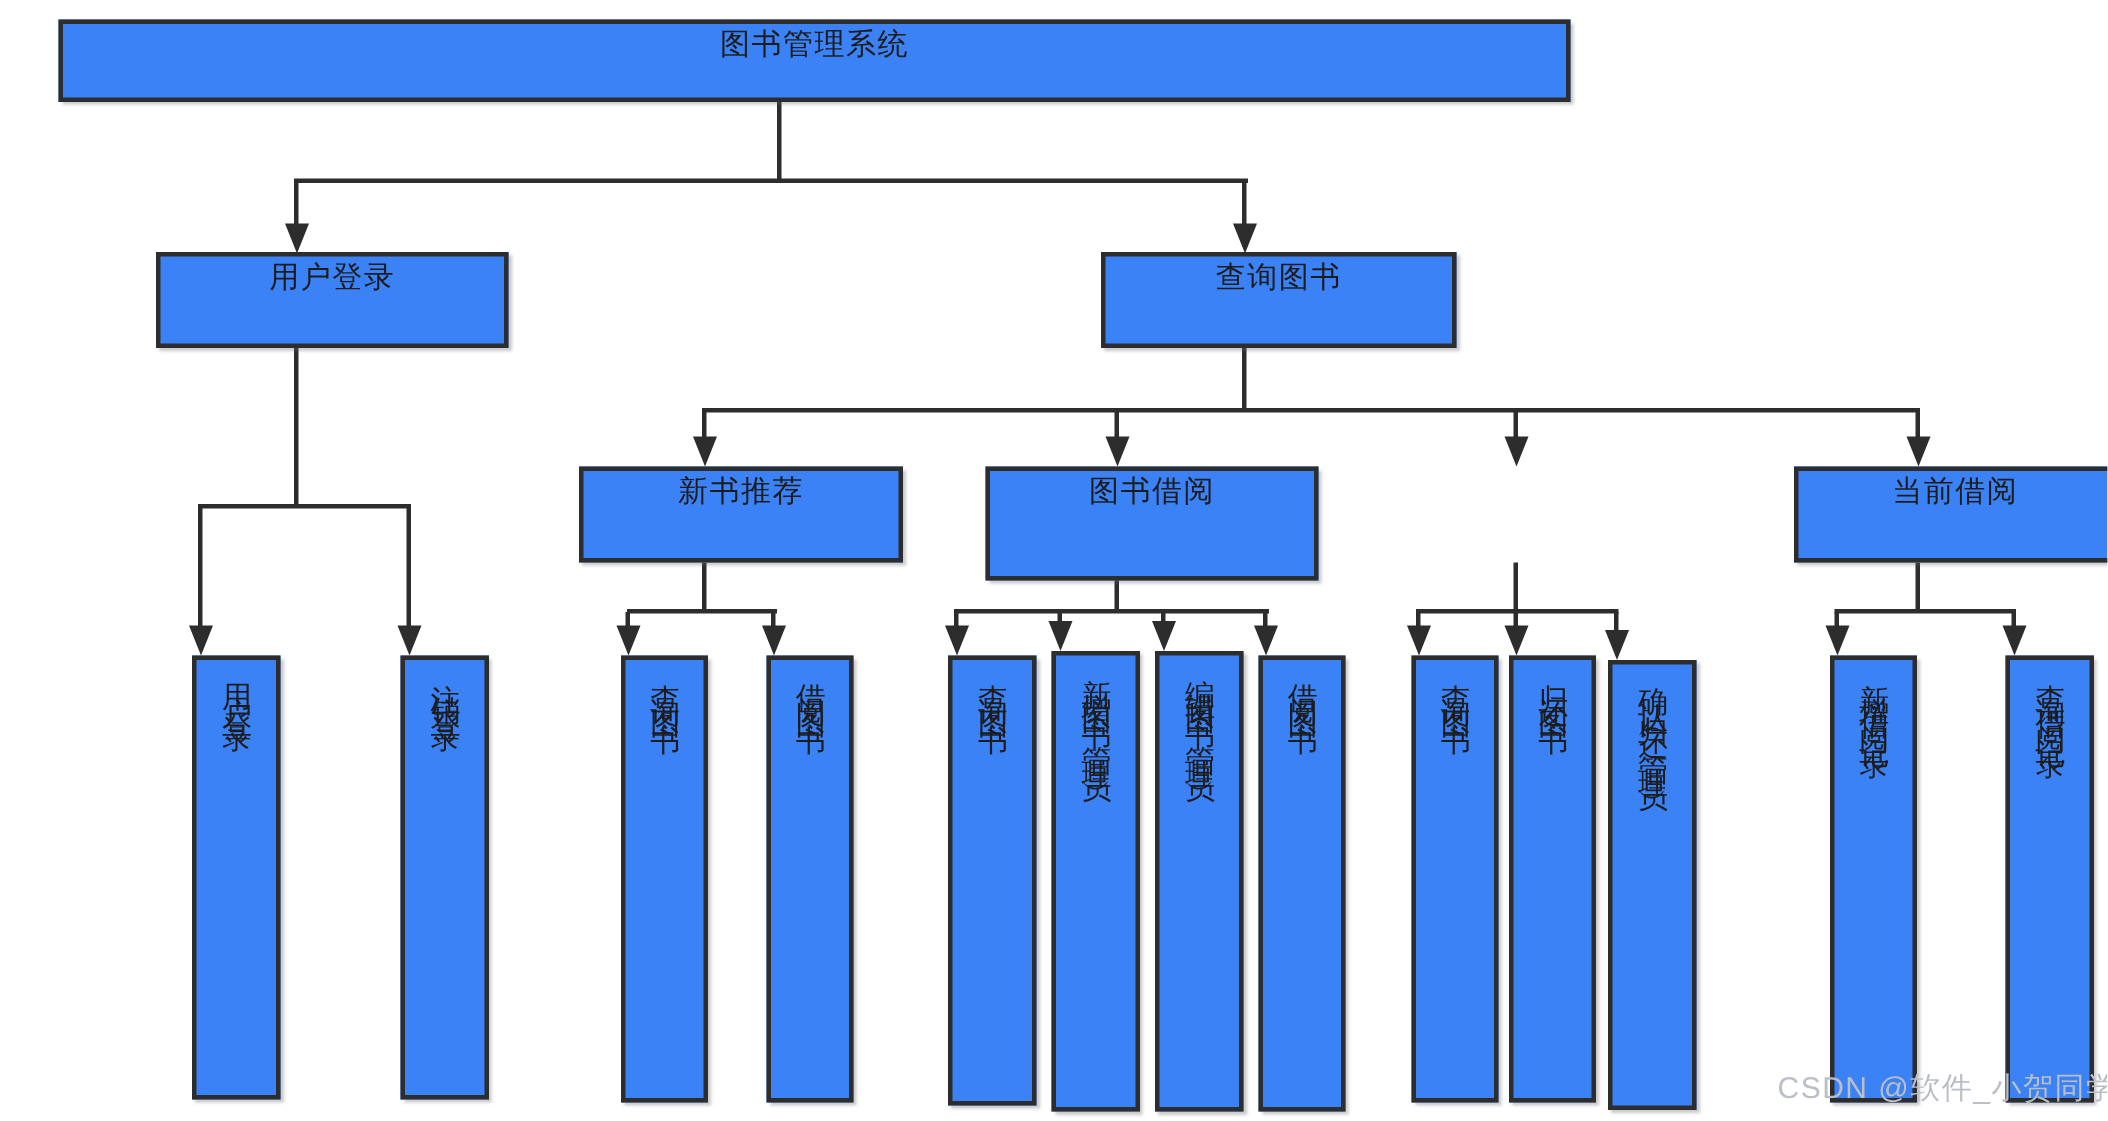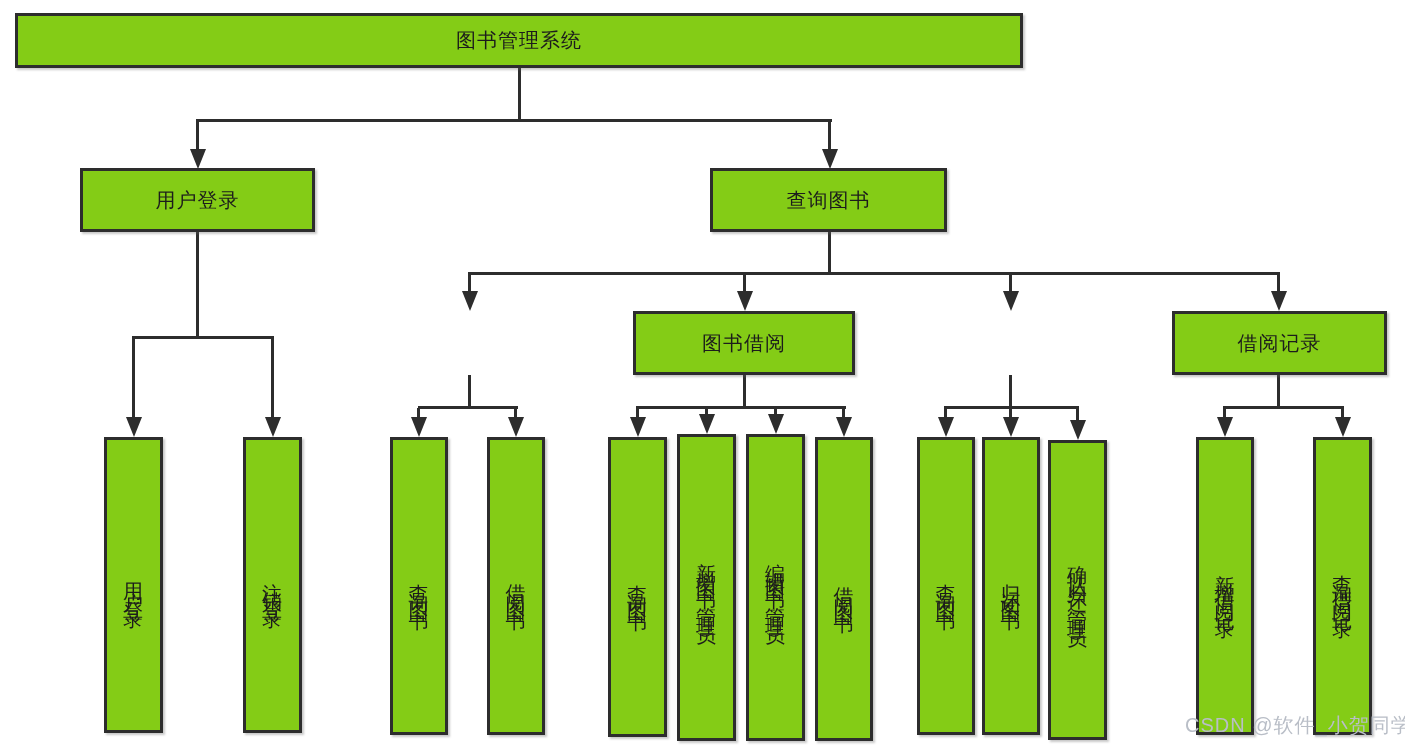--- a/index.html
+++ b/index.html
@@ -1,23 +1,23 @@
 <!DOCTYPE html>
 <html><head>
 <meta charset="utf-8">
 <style>
   html,body{margin:0;padding:0;background:#ffffff;}
   .stage{
     position:relative;width:1405px;height:747px;background:#ffffff;
     font-family:"Liberation Sans","DejaVu Sans",sans-serif;overflow:hidden;
   }
   .box{
-    position:absolute;box-sizing:border-box;background:#84cc16;
-    border:3px solid #2d2d2d;display:flex;align-items:center;justify-content:center;
-    box-shadow:2px 2px 2px rgba(100,100,100,.35);color:#1c1c1c;z-index:2;
+    position:absolute;box-sizing:border-box;background:#3b82f6;
+    border:3px solid #2d2d2d;display:flex;justify-content:center;
+    box-shadow:2px 2px 2px rgba(100,100,100,.35);color:#1c1c1c;z-index:2;margin-left:24px;
   }
   .box .lbl{font-size:20px;font-weight:500;letter-spacing:1px;white-space:nowrap;}
   .box.v .lbl{
     writing-mode:vertical-rl;text-orientation:mixed;
     letter-spacing:9px;line-height:1;font-size:20px;
   }
   .ln{position:absolute;background:#2d2d2d;z-index:1;}
   .ar{
     position:absolute;width:0;height:0;z-index:1;
     border-left:8px solid transparent;border-right:8px solid transparent;
@@ -37,25 +37,28 @@
     <span class="lbl">图书管理系统</span>
   </div>
 
   <div class="box" style="left:80px;top:168px;width:235px;height:64px">
     <span class="lbl">用户登录</span>
   </div>
   <div class="box" style="left:710px;top:168px;width:237px;height:64px">
     <span class="lbl">查询图书</span>
   </div>
 
-  <div class="box" style="left:633px;top:311px;width:222px;height:64px">
+  <div class="box" style="left:362px;top:311px;width:216px;height:64px">
+    <span class="lbl">新书推荐</span>
+  </div>
+  <div class="box" style="left:633px;top:311px;width:222px;height:76px">
     <span class="lbl">图书借阅</span>
   </div>
   <div class="box" style="left:1172px;top:311px;width:215px;height:64px">
-    <span class="lbl">借阅记录</span>
+    <span class="lbl">当前借阅</span>
   </div>
 
   <div class="box v" style="left:104px;top:437px;width:59px;height:296px">
     <span class="lbl">用户登录</span>
   </div>
   <div class="box v" style="left:243px;top:437px;width:59px;height:296px">
     <span class="lbl">注销登录</span>
   </div>
 
   <div class="box v" style="left:390px;top:437px;width:58px;height:298px">

